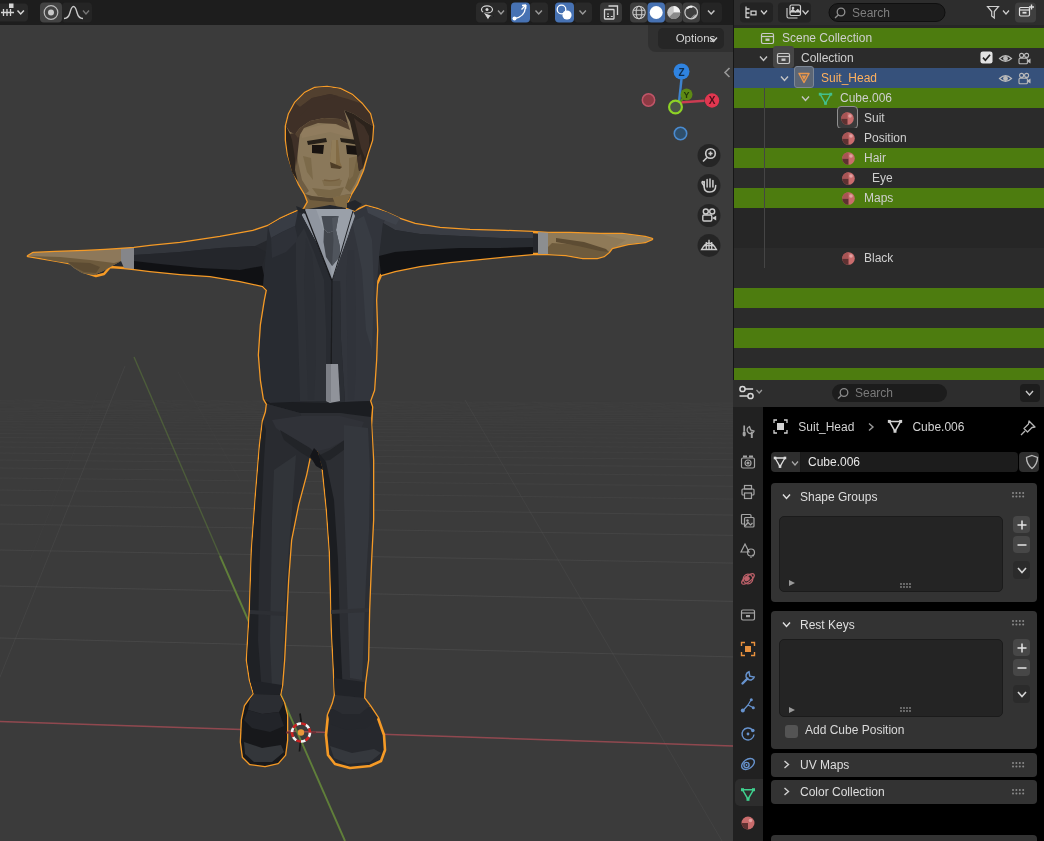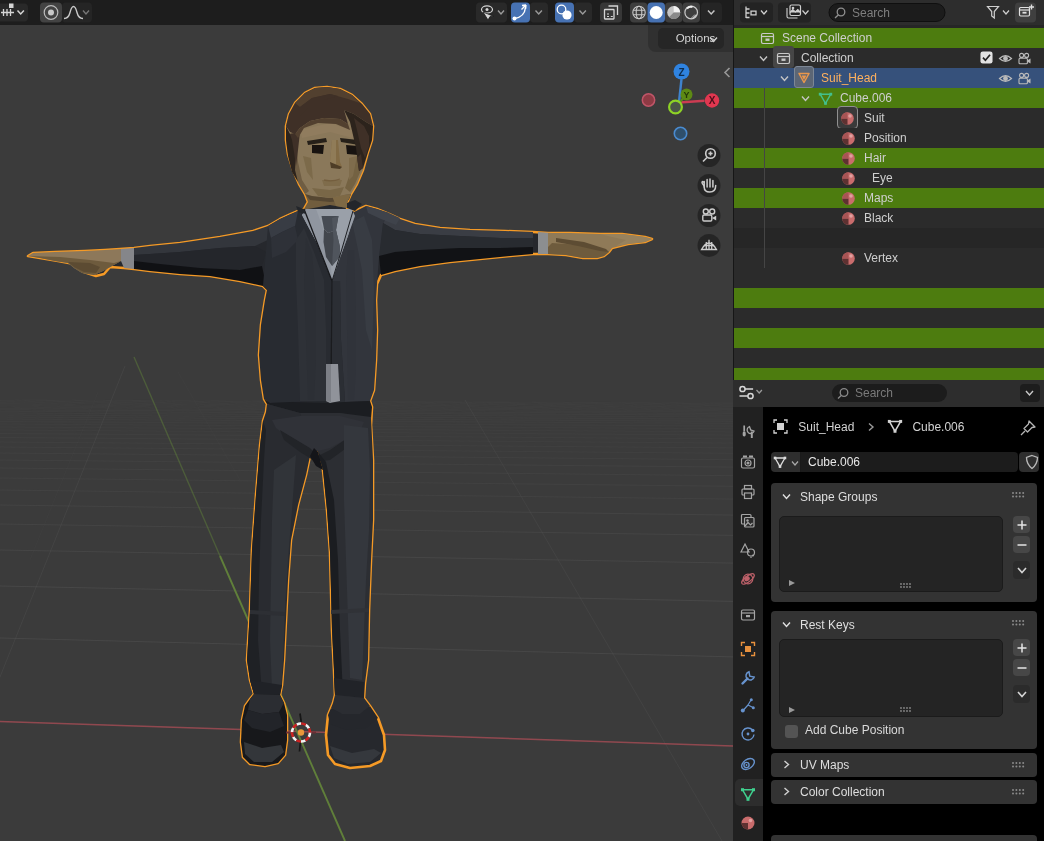--- a/index.html
+++ b/index.html
@@ -396,32 +396,26 @@
 <path d="M7.5,7.5 L7.5,13.8 A6.3,6.3 0 0 1 1.2,7.5 Z" fill="#5e3131"></path>
 <path d="M7.5,7.5 L7.5,1.2 A6.3,6.3 0 0 0 1.2,7.5 Z" fill="#a85454"></path>
 <circle cx="10" cy="5" r="1.8" fill="#e2a0a0"></circle>
 </svg></span><span class="olbl" style="margin-left:16px">Eye</span></div>
 <div class="orow" style="top:163px"><span style="margin-left:107px" class="icn"><svg class="mi" width="15" height="15" viewBox="0 0 15 15">
 <circle cx="7.5" cy="7.5" r="6.3" fill="#c96c6c"></circle>
 <path d="M7.5,7.5 L7.5,13.8 A6.3,6.3 0 0 1 1.2,7.5 Z" fill="#5e3131"></path>
 <path d="M7.5,7.5 L7.5,1.2 A6.3,6.3 0 0 0 1.2,7.5 Z" fill="#a85454"></path>
 <circle cx="10" cy="5" r="1.8" fill="#e2a0a0"></circle>
 </svg></span><span class="olbl" style="margin-left:8px">Maps</span></div>
-<div class="orow alt" style="top:183px"><span style="margin-left:107px" class="icn"><svg class="mi" width="15" height="15" viewBox="0 0 15 15">
+<div class="orow alt" style="top:223px"><span style="margin-left:107px" class="icn"><svg class="mi" width="15" height="15" viewBox="0 0 15 15">
 <circle cx="7.5" cy="7.5" r="6.3" fill="#c96c6c"></circle>
 <path d="M7.5,7.5 L7.5,13.8 A6.3,6.3 0 0 1 1.2,7.5 Z" fill="#5e3131"></path>
 <path d="M7.5,7.5 L7.5,1.2 A6.3,6.3 0 0 0 1.2,7.5 Z" fill="#a85454"></path>
 <circle cx="10" cy="5" r="1.8" fill="#e2a0a0"></circle>
 </svg></span><span class="olbl" style="margin-left:8px">Black</span></div>
-<div class="orow alt" style="top:223px"><span style="margin-left:107px" class="icn"><svg class="mi" width="15" height="15" viewBox="0 0 15 15">
-<circle cx="7.5" cy="7.5" r="6.3" fill="#c96c6c"></circle>
-<path d="M7.5,7.5 L7.5,13.8 A6.3,6.3 0 0 1 1.2,7.5 Z" fill="#5e3131"></path>
-<path d="M7.5,7.5 L7.5,1.2 A6.3,6.3 0 0 0 1.2,7.5 Z" fill="#a85454"></path>
-<circle cx="10" cy="5" r="1.8" fill="#e2a0a0"></circle>
-</svg></span><span class="olbl" style="margin-left:8px">Vertex</span></div>
       <div class="orow alt" style="top:243px"></div>
       <div class="orow" style="top:263px"></div>
       <div class="orow alt" style="top:283px"></div>
       <div class="orow" style="top:303px"></div>
       <div class="orow alt" style="top:323px"></div>
       <div class="orow" style="top:343px"></div>
 <div style="position:absolute;left:30px;top:63px;width:1px;height:180px;background:#454545"></div>
 </div>
 </div>
 

